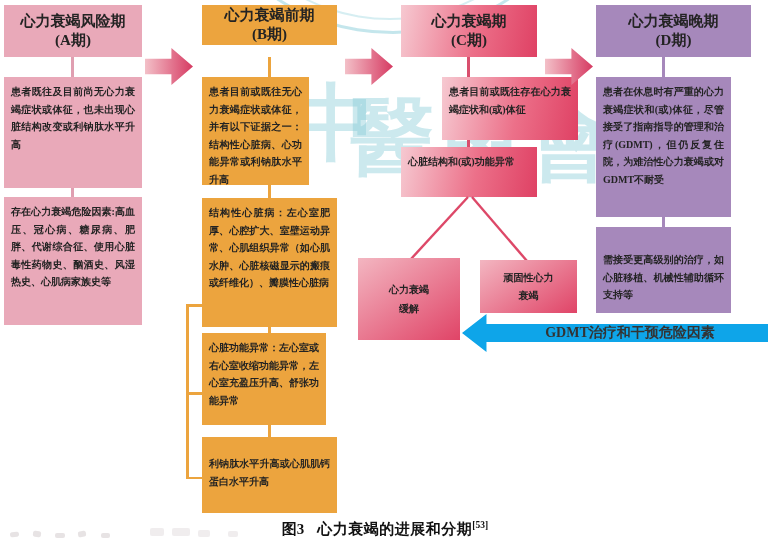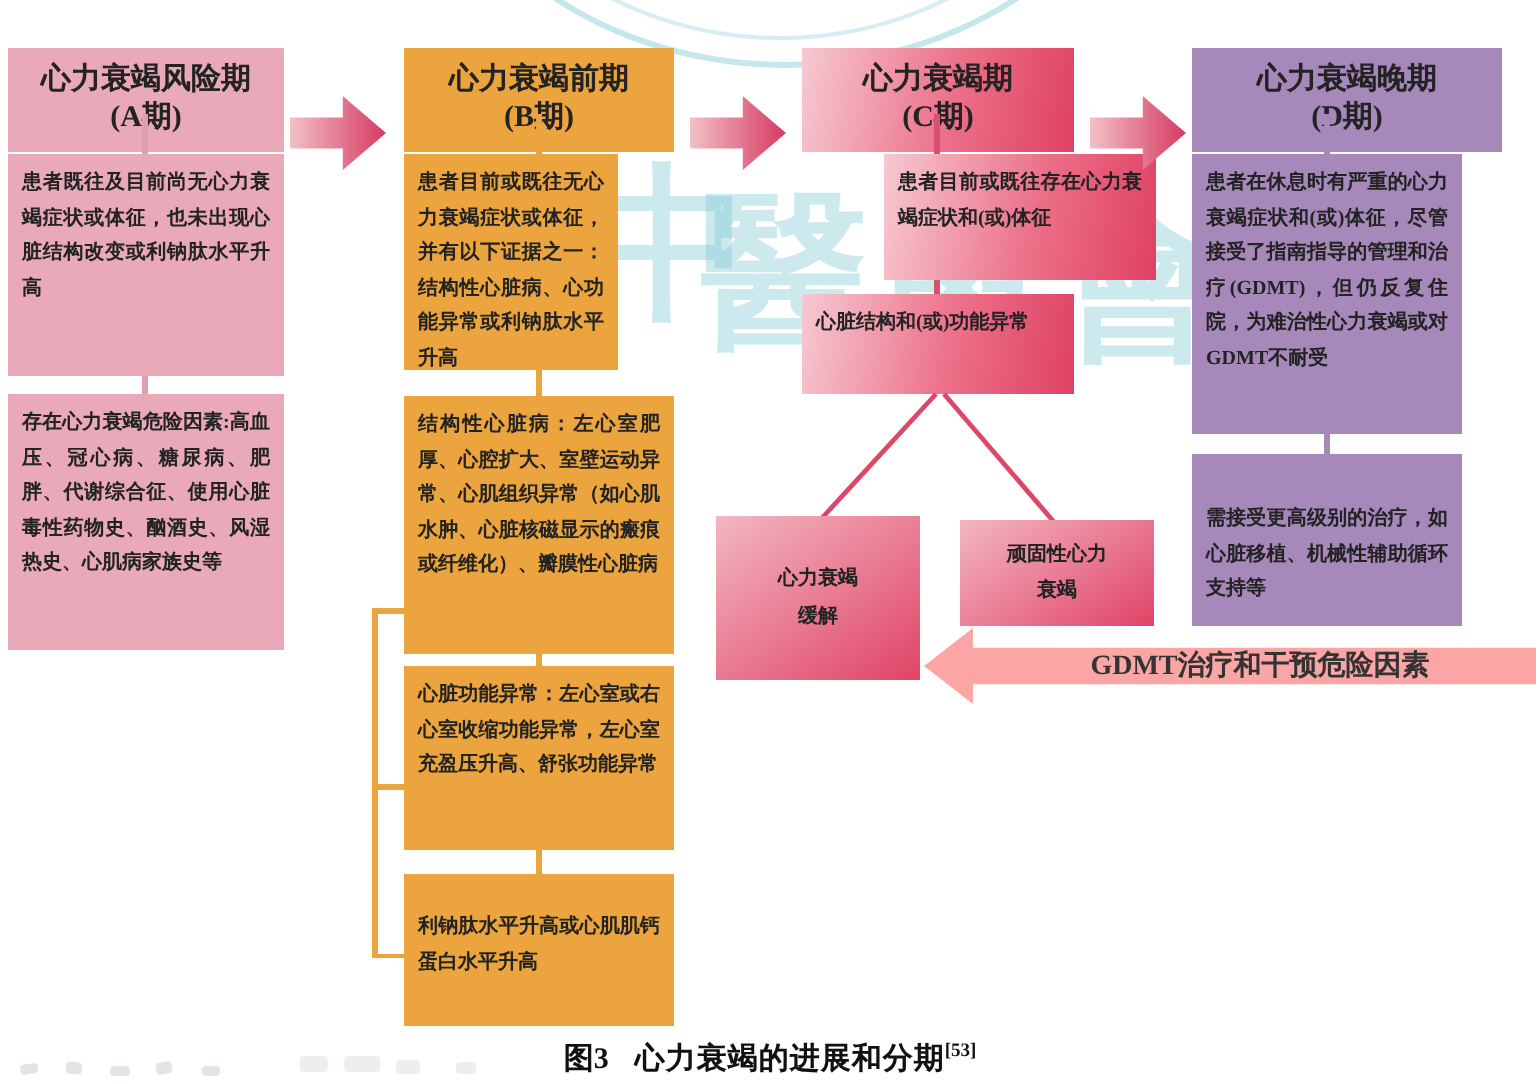--- a/index.html
+++ b/index.html
@@ -8,21 +8,21 @@
     font-family:"Liberation Serif","DejaVu Serif",serif;color:#232323;
   }
   
   .bx{
     position:absolute;box-sizing:border-box;padding:6px 7px;
     font-size:10px;line-height:17.5px;font-weight:700;text-align:justify;
     color:#232323;
   }
   .hd{
     display:flex;flex-direction:column;align-items:center;justify-content:center;
-    text-align:center;font-size:15px;line-height:19px;padding:4px;margin-top:19px;
+    text-align:center;font-size:15px;line-height:19px;padding:4px;
   }
   .center{display:flex;flex-direction:column;align-items:center;justify-content:center;text-align:center;}
   .c-a{background:#e9a9b9;}
   .c-b{background:#eca43e;}
   .c-c{background:linear-gradient(100deg,#f6c9d1 0%,#ec7089 55%,#df4164 100%);}
   .c-c2{background:linear-gradient(145deg,#f3b6c1 0%,#e04467 100%);}
   .c-d{background:#a688bb;}
   
   .vconn{position:absolute;width:3px;}
   .vc-a{background:#e09fb1;}
@@ -32,21 +32,21 @@
   .bracket{position:absolute;background:#eca43e;}
   
   .arrow{
     position:absolute;width:48px;height:37px;
     clip-path:polygon(0 29%,55% 29%,55% 0,100% 50%,55% 100%,55% 71%,0 71%);
     background:linear-gradient(to right,#f3c0c8,#d63a62);
   }
   .gdmt{
     position:absolute;left:462px;top:314px;width:306px;height:38px;
     clip-path:polygon(0 50%,8% 0,8% 26%,100% 26%,100% 74%,8% 74%,8% 100%);
-    background:#fca5a5;display:flex;align-items:center;justify-content:center;
+    background:#0ea5e9;display:flex;align-items:center;justify-content:center;
     box-sizing:border-box;padding-left:30px;
     font-size:14px;font-weight:700;color:#333333;
   }
   
   .wm-arc{position:absolute;border-radius:50%;pointer-events:none;}
   .wm-char{
     position:absolute;pointer-events:none;color:rgba(134,203,214,0.42);
     font-size:84px;line-height:84px;font-weight:700;
   }
   
@@ -76,30 +76,30 @@
 
   <div class="bx hd c-a" style="left:4px;top:5px;width:138px;height:52px;">
     <span>心力衰竭风险期</span>
     <span>(A期)</span>
   </div>
   <div class="vconn vc-a" style="left:71px;top:57px;height:20px;"></div>
   <div class="bx c-a" style="left:4px;top:77px;width:138px;height:111px;">患者既往及目前尚无心力衰竭症状或体征，也未出现心脏结构改变或利钠肽水平升高</div>
   <div class="vconn vc-a" style="left:71px;top:188px;height:9px;"></div>
   <div class="bx c-a" style="left:4px;top:197px;width:138px;height:128px;">存在心力衰竭危险因素:高血压、冠心病、糖尿病、肥胖、代谢综合征、使用心脏毒性药物史、酗酒史、风湿热史、心肌病家族史等</div>
 
-  <div class="bx hd c-b" style="left:202px;top:5px;width:135px;height:52px;">
+  <div class="bx hd c-b" style="left:202px;top:5px;width:135px;height:40px;">
     <span>心力衰竭前期</span>
     <span>(B期)</span>
   </div>
   <div class="vconn vc-b" style="left:268px;top:57px;height:20px;"></div>
   <div class="bx c-b" style="left:202px;top:77px;width:107px;height:108px;">患者目前或既往无心力衰竭症状或体征，并有以下证据之一：结构性心脏病、心功能异常或利钠肽水平升高</div>
   <div class="vconn vc-b" style="left:268px;top:185px;height:13px;"></div>
   <div class="bx c-b" style="left:202px;top:198px;width:135px;height:129px;">结构性心脏病：左心室肥厚、心腔扩大、室壁运动异常、心肌组织异常（如心肌水肿、心脏核磁显示的瘢痕或纤维化）、瓣膜性心脏病</div>
   <div class="vconn vc-b" style="left:268px;top:327px;height:6px;"></div>
-  <div class="bx c-b" style="left:202px;top:333px;width:135px;height:92px;">心脏功能异常：左心室或右心室收缩功能异常，左心室充盈压升高、舒张功能异常</div>
+  <div class="bx c-b" style="left:202px;top:333px;width:124px;height:92px;">心脏功能异常：左心室或右心室收缩功能异常，左心室充盈压升高、舒张功能异常</div>
   <div class="vconn vc-b" style="left:268px;top:425px;height:12px;"></div>
   <div class="bx c-b" style="left:202px;top:437px;width:135px;height:76px;padding-top:18px;">利钠肽水平升高或心肌肌钙蛋白水平升高</div>
 
   <div class="bracket" style="left:186px;top:304px;width:2.5px;height:175px;"></div>
   <div class="bracket" style="left:186px;top:304px;width:16px;height:2.5px;"></div>
   <div class="bracket" style="left:186px;top:392px;width:16px;height:2.5px;"></div>
   <div class="bracket" style="left:186px;top:476.5px;width:16px;height:2.5px;"></div>
 
   <div class="bx hd c-c" style="left:401px;top:5px;width:136px;height:52px;">
     <span>心力衰竭期</span>

